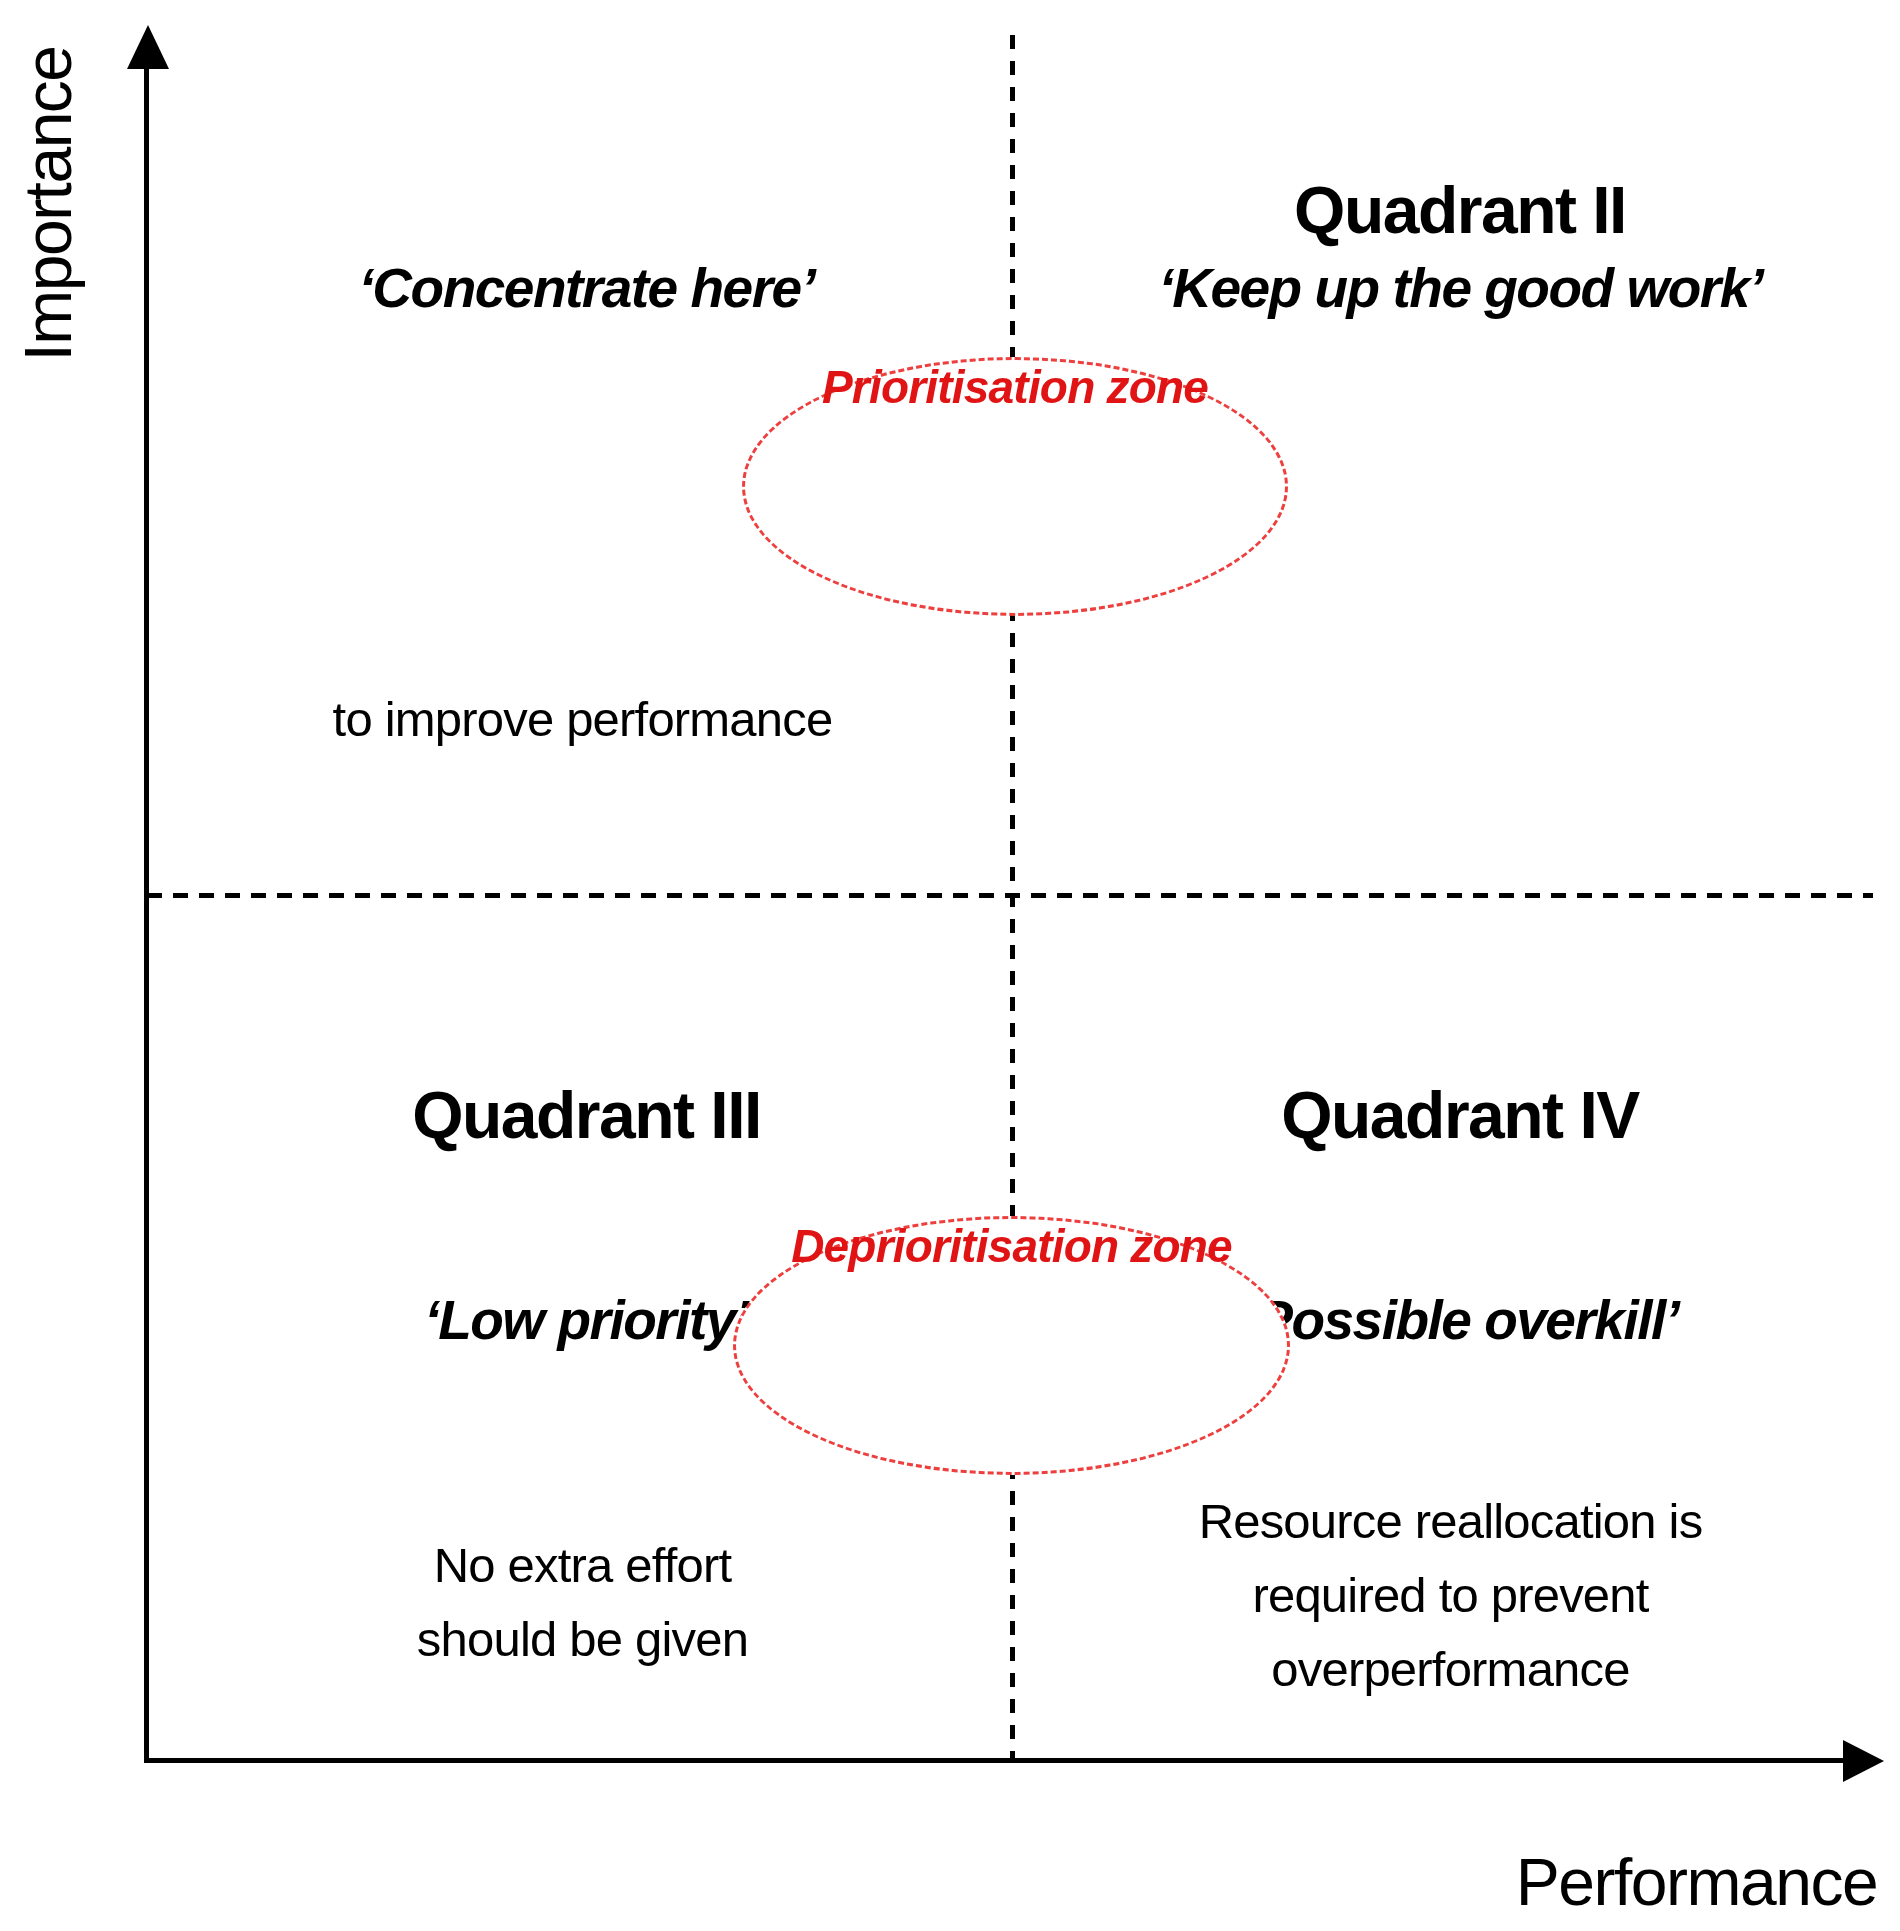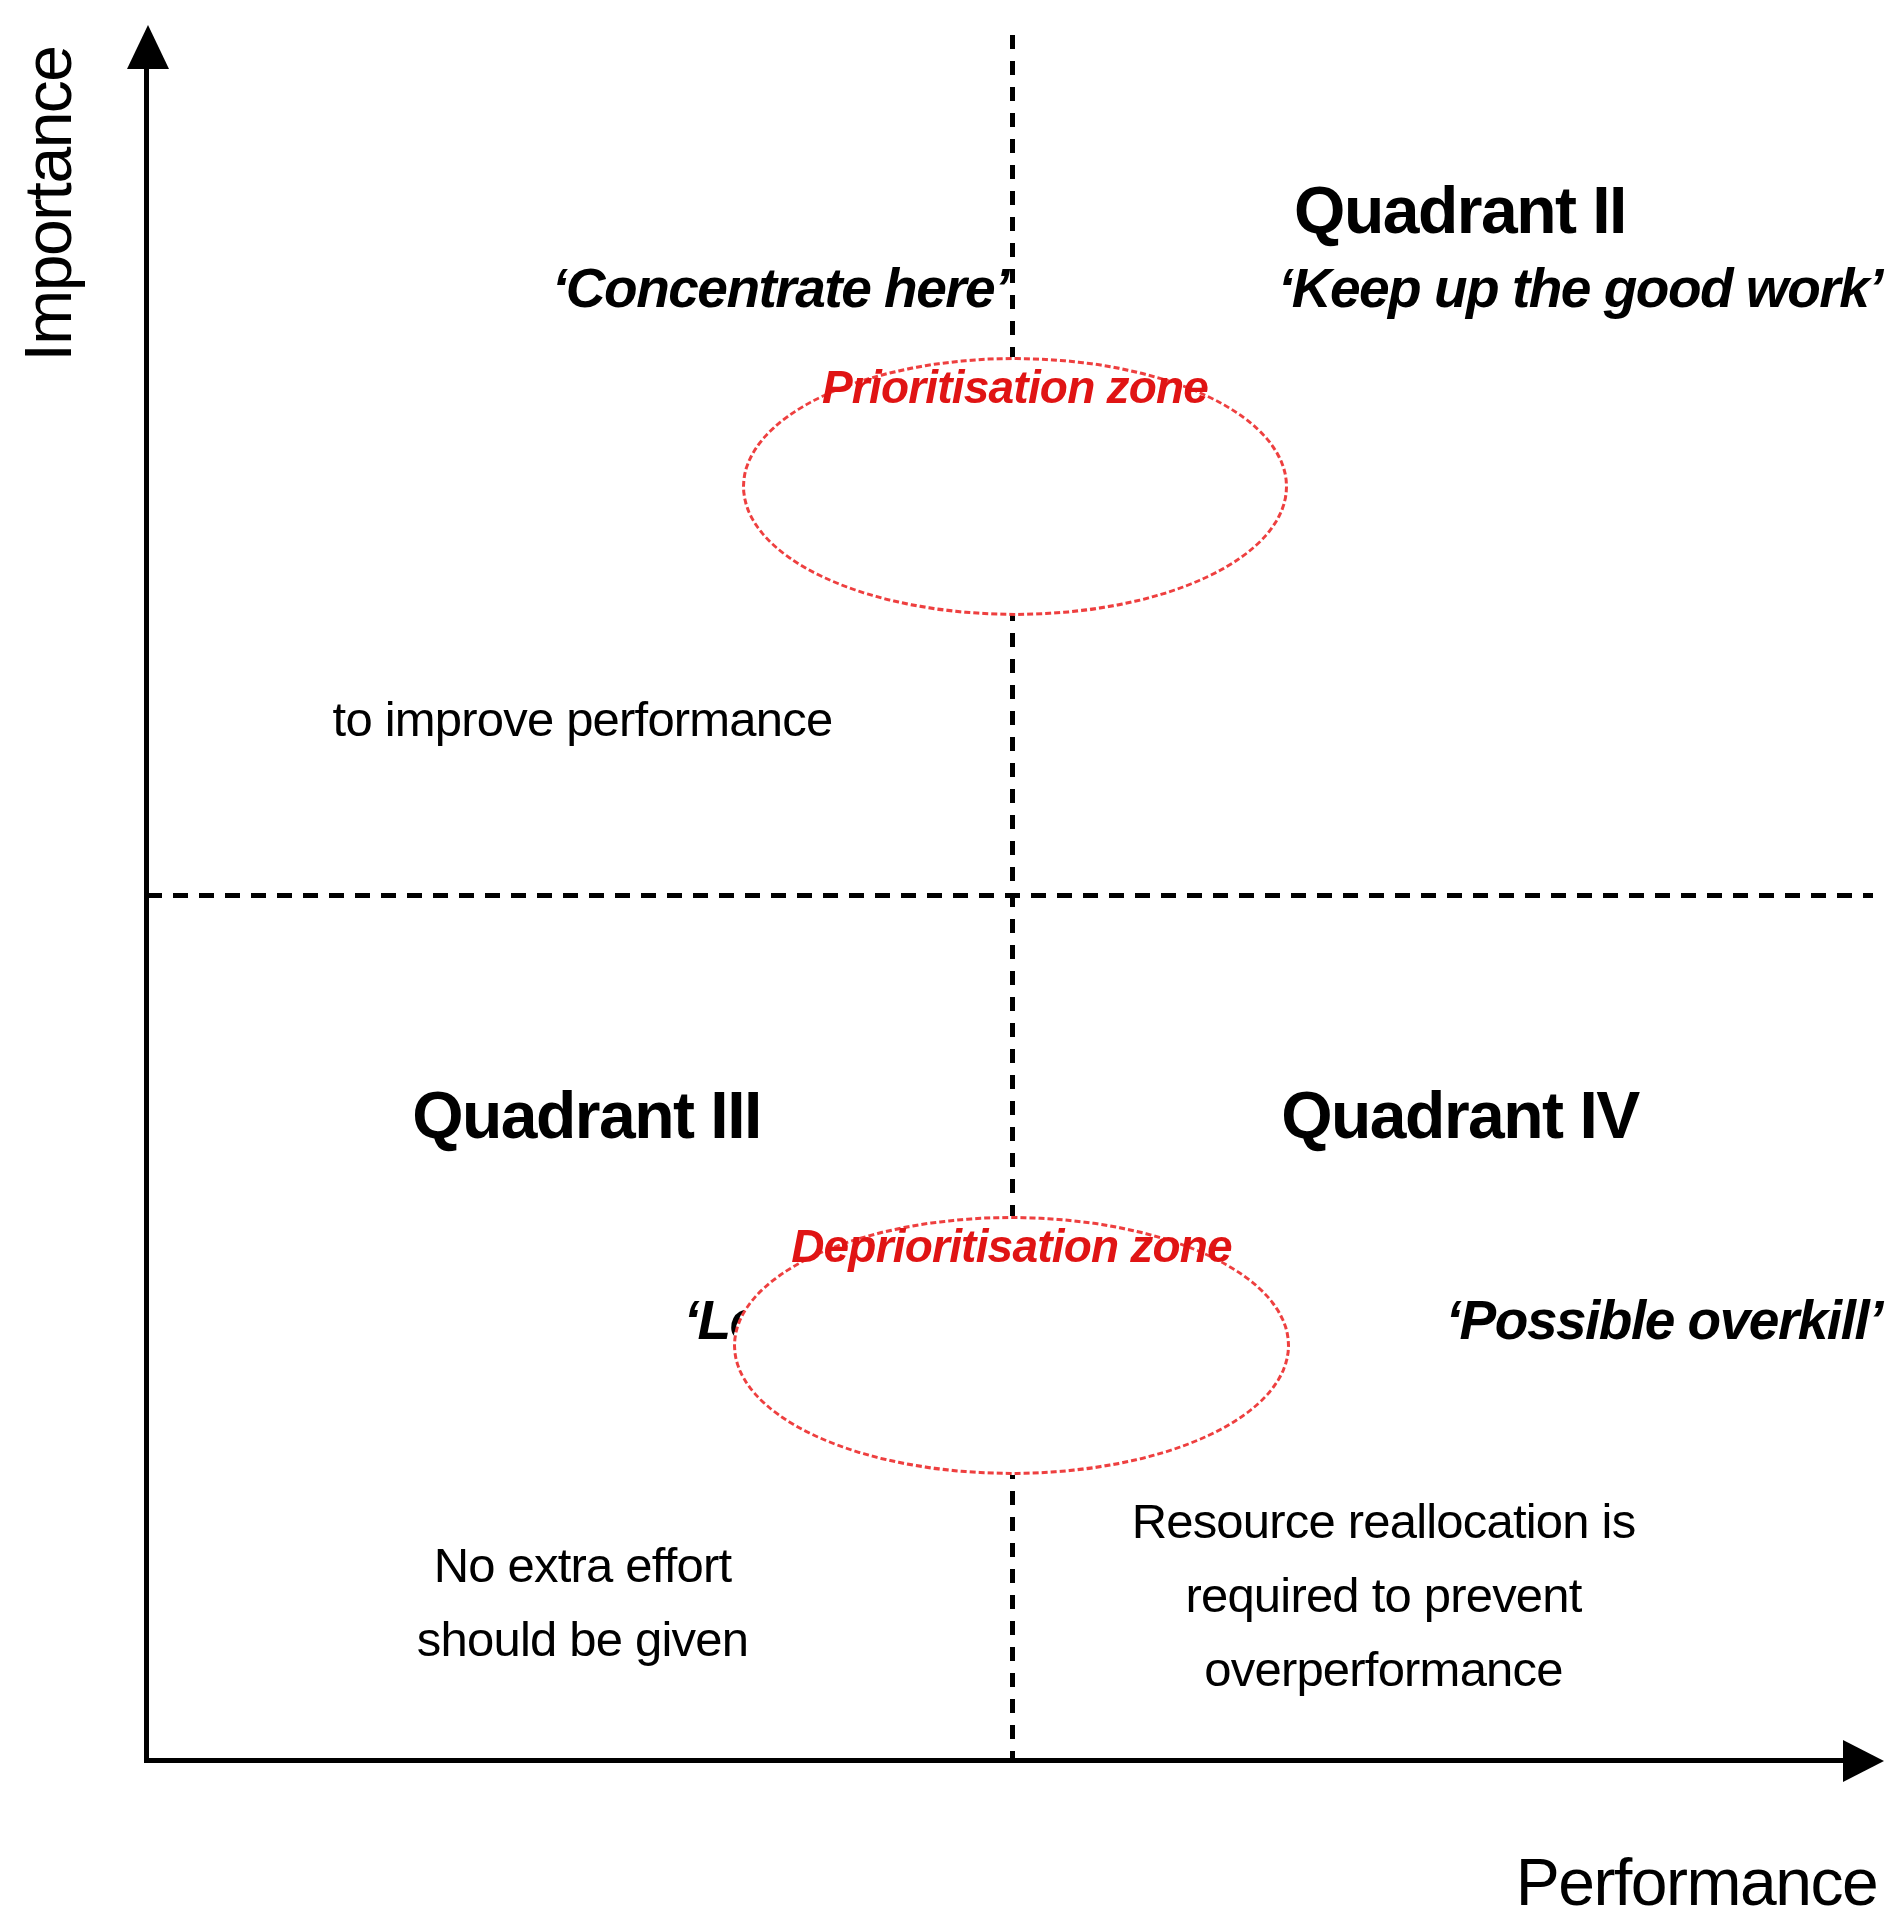--- a/index.html
+++ b/index.html
@@ -29,38 +29,38 @@
   
   .zone-ellipse{border:3.1px dashed #ee3f3f;border-radius:50%;background:#ffffff;
     display:flex;align-items:flex-start;justify-content:center;box-sizing:border-box;}
   .zone-prio{left:742px;top:357px;width:546px;height:259px;}
   .zone-deprio{left:733px;top:1216px;width:557px;height:259px;}
   .zone-label{font-size:46px;font-style:italic;font-weight:600;color:#e01414;
     letter-spacing:-0.8px;white-space:nowrap;}
   
   .qtitle{font-size:66px;font-weight:bold;text-align:center;letter-spacing:-1.5px;
     line-height:71px;white-space:nowrap;}
-  .qsub{font-size:55px;font-weight:bold;font-style:italic;text-align:right;
+  .qsub{font-size:55px;font-weight:bold;font-style:italic;text-align:center;
     letter-spacing:-1.5px;line-height:66px;white-space:nowrap;}
   .qdesc{font-size:49px;font-weight:normal;text-align:center;line-height:74px;
     letter-spacing:-0.8px;}
   .axis-label{font-size:66px;font-weight:normal;letter-spacing:-1.5px;
     text-align:center;line-height:84px;white-space:nowrap;}
   .q1-title{left:203px;top:156px;width:767px;}
   .q1-sub{left:165px;top:255px;width:843px;}
   .q2-title{left:1073px;top:156px;width:774px;margin-top:19px;}
   .q2-sub{left:1039px;top:255px;width:843px;}
   .q1-desc{left:176px;top:682px;width:813px;}
   .q2-desc{left:1039px;top:682px;width:813px;}
   .q3-title{left:203px;top:1080px;width:767px;}
   .q3-sub{left:165px;top:1287px;width:843px;}
   .q4-title{left:1073px;top:1080px;width:774px;}
   .q4-sub{left:1039px;top:1287px;width:843px;}
   .q3-desc{left:176px;top:1528px;width:813px;}
-  .q4-desc{left:977px;top:1484px;width:813px;}
+  .q4-desc{left:1044px;top:1484px;width:813px;}
   .imp-label{left:-221px;top:162px;width:537px;height:84px;transform:rotate(-90deg);}
   .perf-label{left:1428px;top:1840px;width:537px;height:84px;}
 </style>
 </head>
 <body>
 
 <div class="canvas">
 
   <div class="abs yaxis-line"></div>
   <div class="abs yaxis-head"></div>

